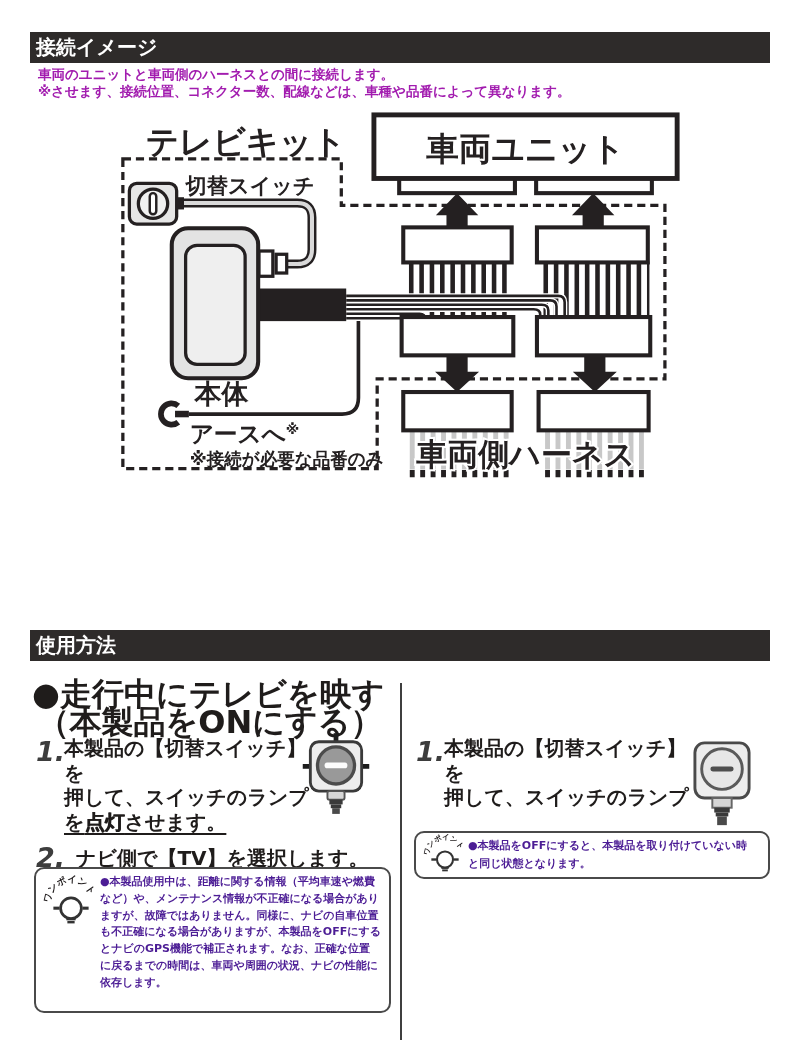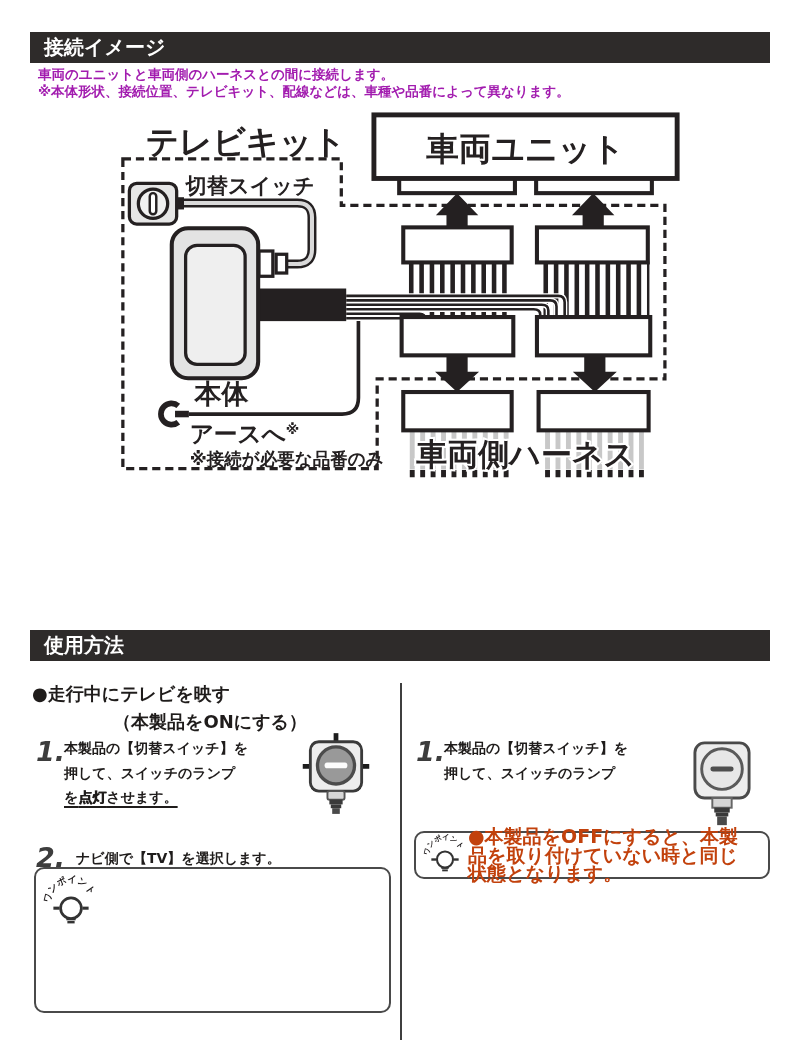--- a/index.html
+++ b/index.html
@@ -1,54 +1,54 @@
 <!DOCTYPE html>
 <html><head>
 <meta charset="utf-8">
 <style>
   html,body{margin:0;padding:0;background:#fff;}
   .page{position:relative;width:800px;height:1050px;background:#fff;overflow:hidden;
         font-family:"DejaVu Sans",sans-serif;color:#242021;}
   .bar{position:absolute;left:30px;width:740px;height:31px;background:#2e2b2a;color:#fff;
-       font-weight:bold;font-size:20px;line-height:31px;padding-left:14px;box-sizing:border-box;}
+       font-weight:bold;font-size:20px;line-height:31px;padding-left:6px;box-sizing:border-box;}
   .intro{position:absolute;left:38px;top:66px;font-size:13.5px;font-weight:bold;line-height:17px;color:#a21caf;}
   svg text{font-family:"DejaVu Sans",sans-serif;font-weight:bold;fill:#242021;}
   .dash{fill:none;stroke:#242021;stroke-width:4;stroke-dasharray:10 6;}
   .blk{fill:#fff;stroke:#242021;stroke-width:5;}
   .blk4{fill:#fff;stroke:#242021;stroke-width:4;}
   .ink{fill:#242021;}
   .wire{fill:none;stroke:#242021;stroke-width:3.2;}
   .wireu{fill:none;stroke:#ffffff;stroke-width:6.5;}
-  .col-heading{position:absolute;width:356px;font-size:18px;font-weight:bold;line-height:28px;color:#1f1c1b;}
+  .col-heading{position:absolute;width:356px;font-size:32px;font-weight:bold;line-height:28px;color:#1f1c1b;}
   .col-heading .l2{text-align:center;}
   .step-num{position:absolute;font-style:italic;font-weight:bold;font-size:27px;color:#3d3d3d;}
-  .step-text{position:absolute;width:250px;font-size:14px;font-weight:bold;line-height:24.5px;color:#1f1c1b;}
+  .step-text{position:absolute;width:250px;font-size:20px;font-weight:bold;line-height:24.5px;color:#1f1c1b;}
   .ul{text-decoration:underline;text-decoration-thickness:2px;text-underline-offset:4px;}
   .key{text-shadow:0.7px 0 0 currentColor;}
   .divider{position:absolute;left:400px;top:683px;width:2px;height:357px;background:#3f3f3f;}
   .note{position:absolute;border:2px solid #4a4a4a;border-radius:10px;box-sizing:border-box;
         display:flex;align-items:flex-start;background:#fff;}
-  .note .txt{font-size:19px;font-weight:bold;color:#c2410c;}
+  .note .txt{font-size:11px;font-weight:bold;color:#4c1d95;}
   .note-left{left:34px;top:867px;width:357px;height:146px;padding:5px 6px 4px 6px;}
   .note-left .txt{line-height:16.8px;width:281px;}
   .note-right{left:414px;top:831px;width:356px;height:48px;padding:3px 6px;align-items:center;}
   .note-right .txt{line-height:18.5px;width:288px;}
   .abs{position:absolute;}
 </style>
 </head>
 <body>
 
 <div class="page">
 
   <div class="bar" style="top:32px;">
     <span>接続イメージ</span>
   </div>
   <div class="intro">
     <div>車両のユニットと車両側のハーネスとの間に接続します。</div>
-    <div>※本体形状、接続位置、テレビキット、配線などは、車種や品番によって異なります。</div>
+    <div>※させます、接続位置、コネクター数、配線などは、車種や品番によって異なります。</div>
   </div>
 
   <svg class="abs" style="left:0;top:110px;" width="800" height="485" viewBox="0 110 800 595">
 
     <path class="dash" d="M60,170 H328 V227 H725 V440 H372 V550 H60 Z"></path>
 
     <text x="88" y="163" font-size="40">テレビキット</text>
     <text x="137" y="212" font-size="26">切替スイッチ</text>
 
     <g>
@@ -173,20 +173,21 @@
       <defs>
           <path id="arcL" d="M7,28 A20,20 0 0 1 47,28"></path>
         </defs>
       <text font-size="9" fill="#333"><textPath href="#arcL">ワンポイント</textPath></text>
       <circle cx="27" cy="33" r="10" fill="#fff" stroke="#333" stroke-width="2.6"></circle>
       <line x1="22.5" y1="43.5" x2="31.5" y2="43.5" stroke="#333" stroke-width="2.4"></line>
       <line x1="23.5" y1="46.5" x2="30.5" y2="46.5" stroke="#333" stroke-width="2.4"></line>
       <line x1="10" y1="33" x2="16" y2="33" stroke="#333" stroke-width="3"></line>
       <line x1="38" y1="33" x2="44" y2="33" stroke="#333" stroke-width="3"></line>
     </svg>
+    <div class="txt">●本製品使用中は、距離に関する情報（平均車速や燃費など）や、メンテナンス情報が不正確になる場合がありますが、故障ではありません。同様に、ナビの自車位置も不正確になる場合がありますが、本製品をOFFにするとナビのGPS機能で補正されます。なお、正確な位置に戻るまでの時間は、車両や周囲の状況、ナビの性能に依存します。</div>
   </div>
 
 
   <div class="step-num" style="left:416px;top:736px;">1.</div>
   <div class="step-text" style="left:444px;top:736px;">
     <div>本製品の【切替スイッチ】を</div>
     <div>押して、スイッチのランプ</div>
   </div>
 
   <svg class="abs" style="left:690px;top:740px;" width="64" height="89" viewBox="0 0 66 92">

